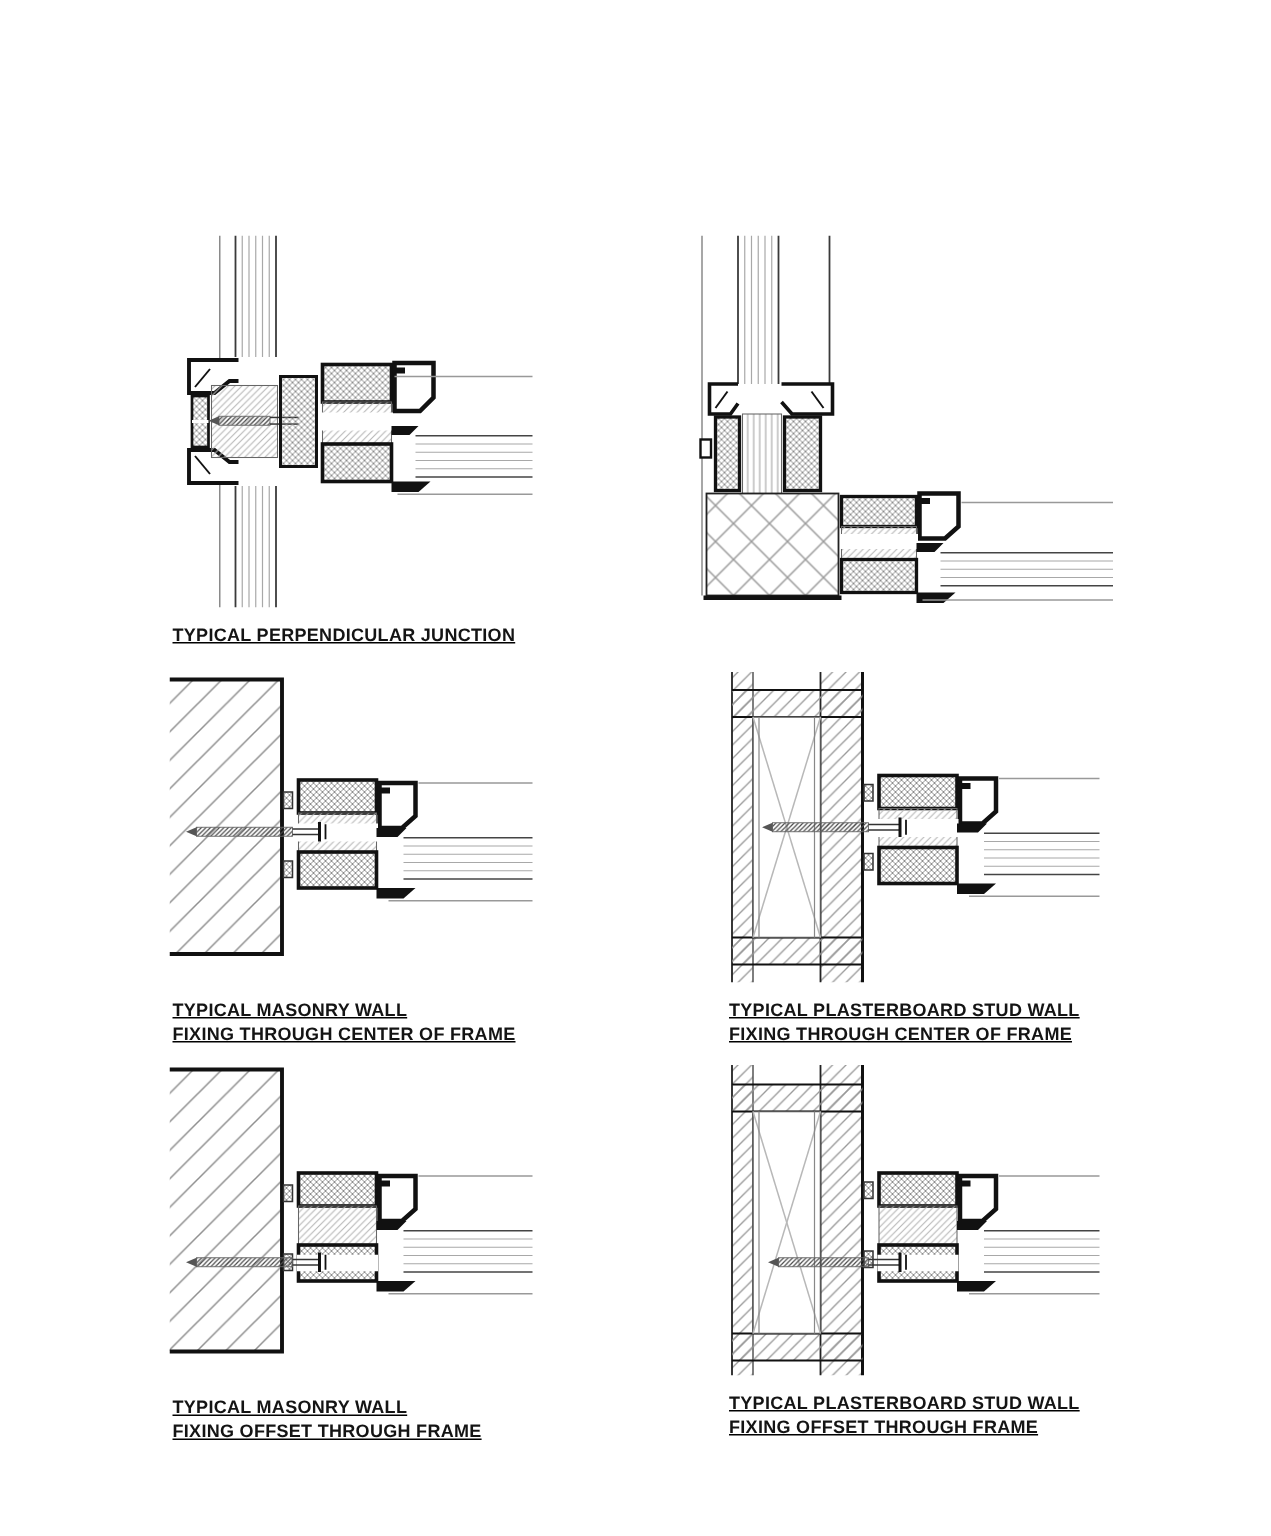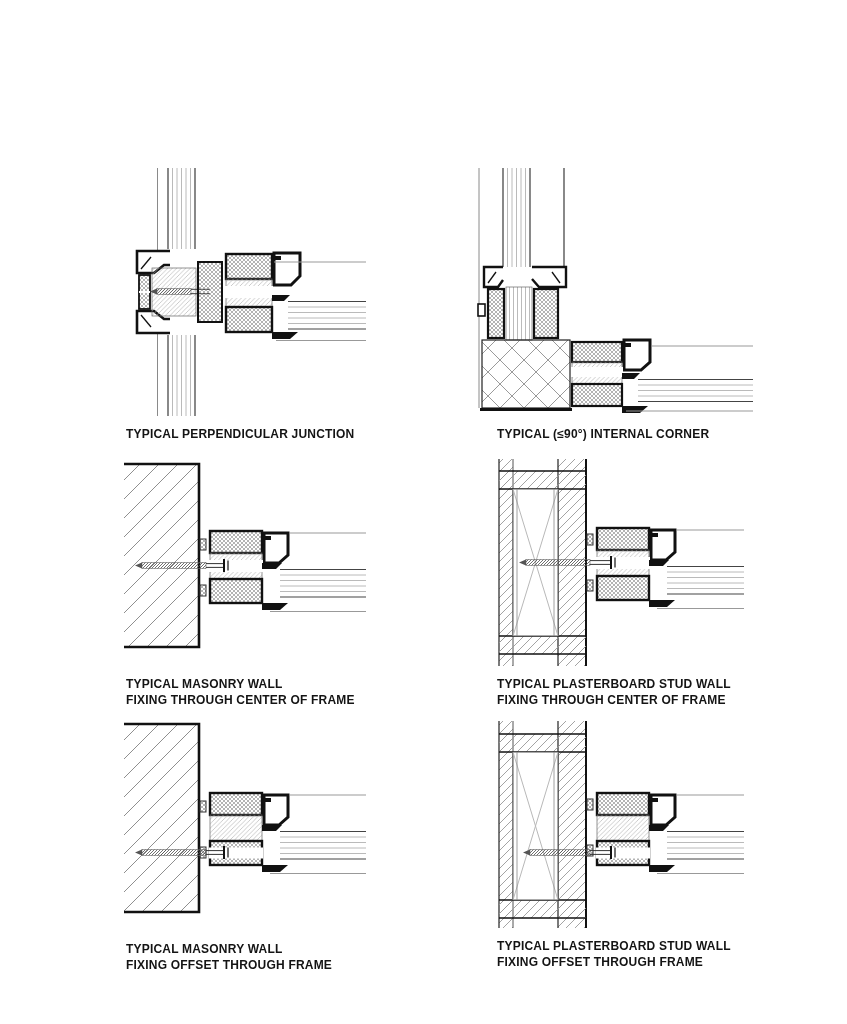--- a/index.html
+++ b/index.html
@@ -1,20 +1,20 @@
 <!DOCTYPE html>
 <html><head>
 <meta charset="utf-8">
 <style>
   html,body{margin:0;padding:0;background:#ffffff;}
   body{width:847px;height:1024px;position:relative;font-family:"Liberation Sans",sans-serif;overflow:hidden;}
   .sheet{position:absolute;inset:0;background:#fff;}
   .title{position:absolute;top:58px;left:0;width:100%;margin:0;text-align:center;
          font-size:25px;font-weight:bold;letter-spacing:1.2px;color:#3e7ee6;}
-  figure.panel{position:absolute;margin:16px;padding:0;}
+  figure.panel{position:absolute;margin:5px;padding:0;text-decoration:underline;}
   .cap{margin-top:11px;font-size:12px;font-weight:bold;color:#141414;line-height:1.3;letter-spacing:0.2px;}
   .cap.right-col{margin-left:21px;}
   .cap.left-col{margin-left:2px;}
   svg{display:block;}
 </style>
 </head>
 <body>
 
 <div class="sheet">
 
@@ -142,24 +142,20 @@
       <g>
         <line x1="176" y1="178" x2="277" y2="178" stroke="#999" stroke-width="1"></line>
         <line x1="162" y1="211.5" x2="277" y2="211.5" stroke="#444" stroke-width="1.1"></line>
         <line x1="162" y1="217" x2="277" y2="217" stroke="#a8a8a8" stroke-width="0.8"></line>
         <line x1="162" y1="222.5" x2="277" y2="222.5" stroke="#a8a8a8" stroke-width="0.8"></line>
         <line x1="162" y1="228" x2="277" y2="228" stroke="#a8a8a8" stroke-width="0.8"></line>
         <line x1="162" y1="233.5" x2="277" y2="233.5" stroke="#444" stroke-width="1.1"></line>
         <line x1="150" y1="243" x2="277" y2="243" stroke="#999" stroke-width="1"></line>
       </g>
     </svg>
-    <figcaption class="cap right-col">
-      <div>TYPICAL (≤90°) INTERNAL CORNER</div>
-      <div></div>
-    </figcaption>
   </figure>
 
   <figure class="panel" style="left:108px;top:445px;">
     <svg viewBox="0 0 282 205" width="282" height="205">
       <rect x="0" y="3" width="75" height="183" fill="url(#pMasonry)"></rect>
       <path d="M0,3 H75 V186 H0" fill="none" stroke="#111" stroke-width="2.6"></path>
       <rect x="76" y="78" width="6" height="11" fill="url(#pGasket)" stroke="#333" stroke-width="1"></rect>
       <rect x="76" y="124" width="6" height="11" fill="url(#pGasket)" stroke="#333" stroke-width="1"></rect>
       <rect x="86" y="70" width="52" height="22" fill="url(#pGasket)" stroke="#111" stroke-width="2.4"></rect>
       <path d="M140,72 h24 v22 l-9,8 h-15 z" fill="#fff" stroke="#111" stroke-width="3"></path>

